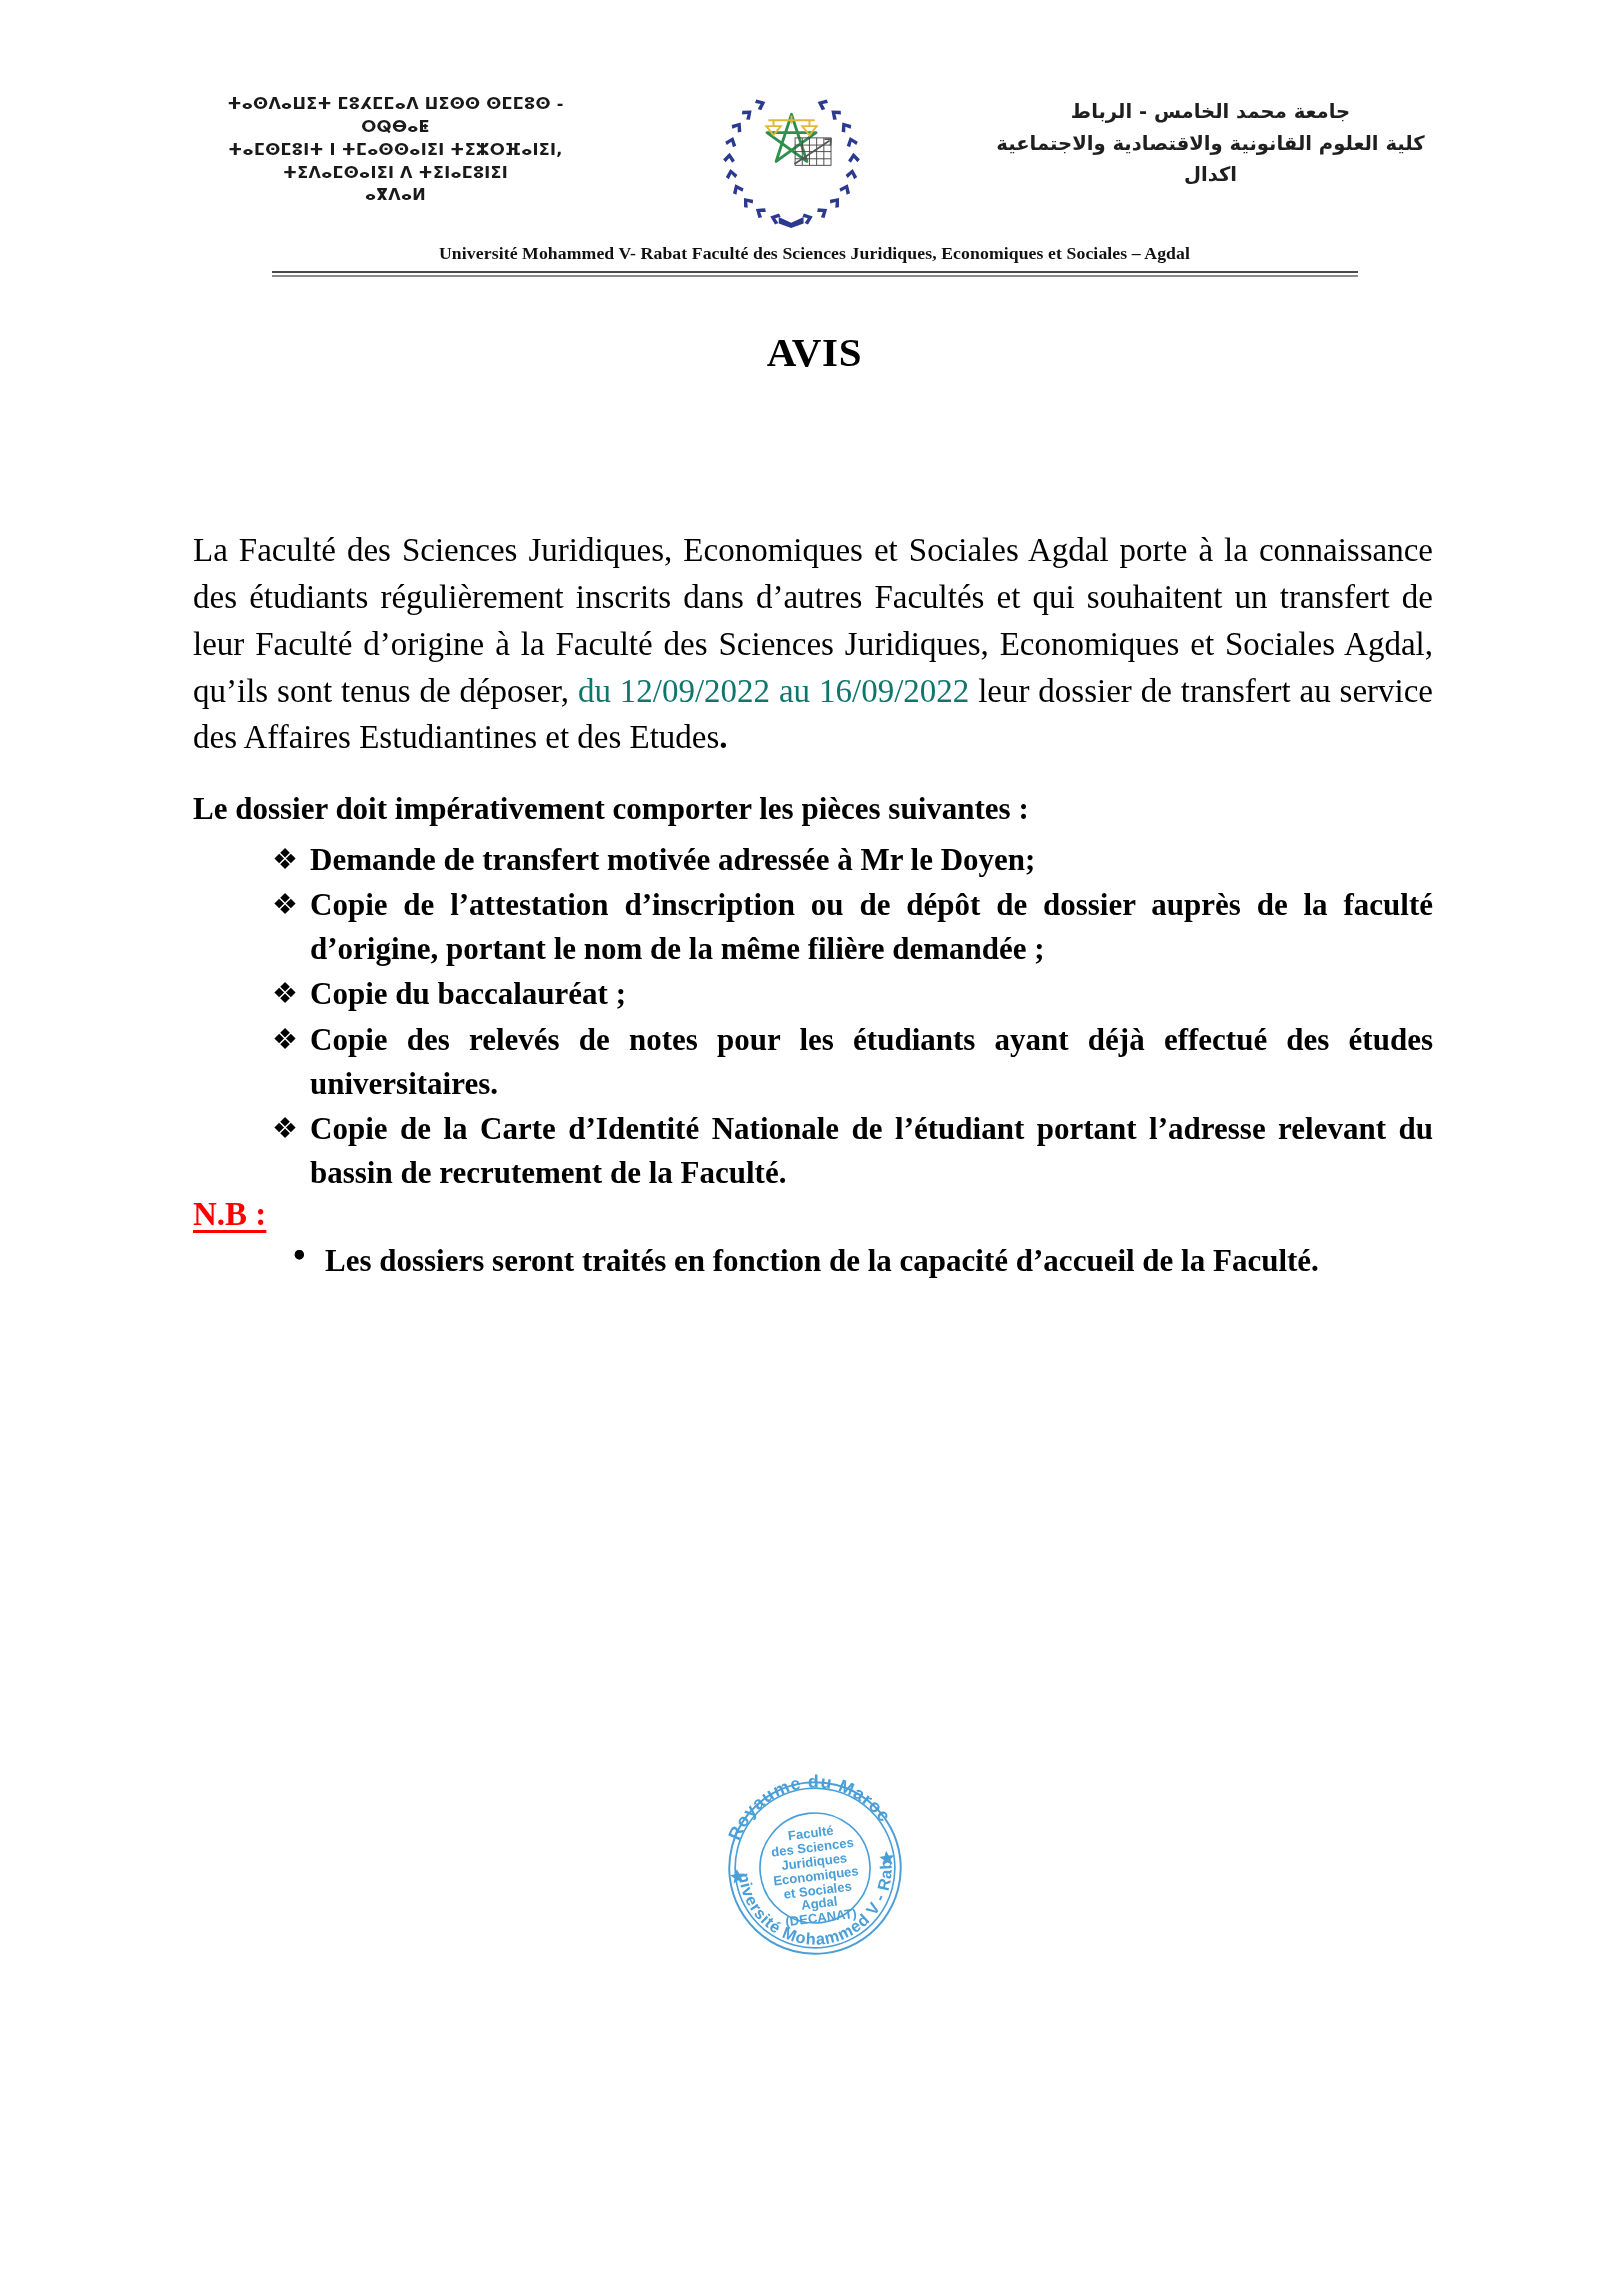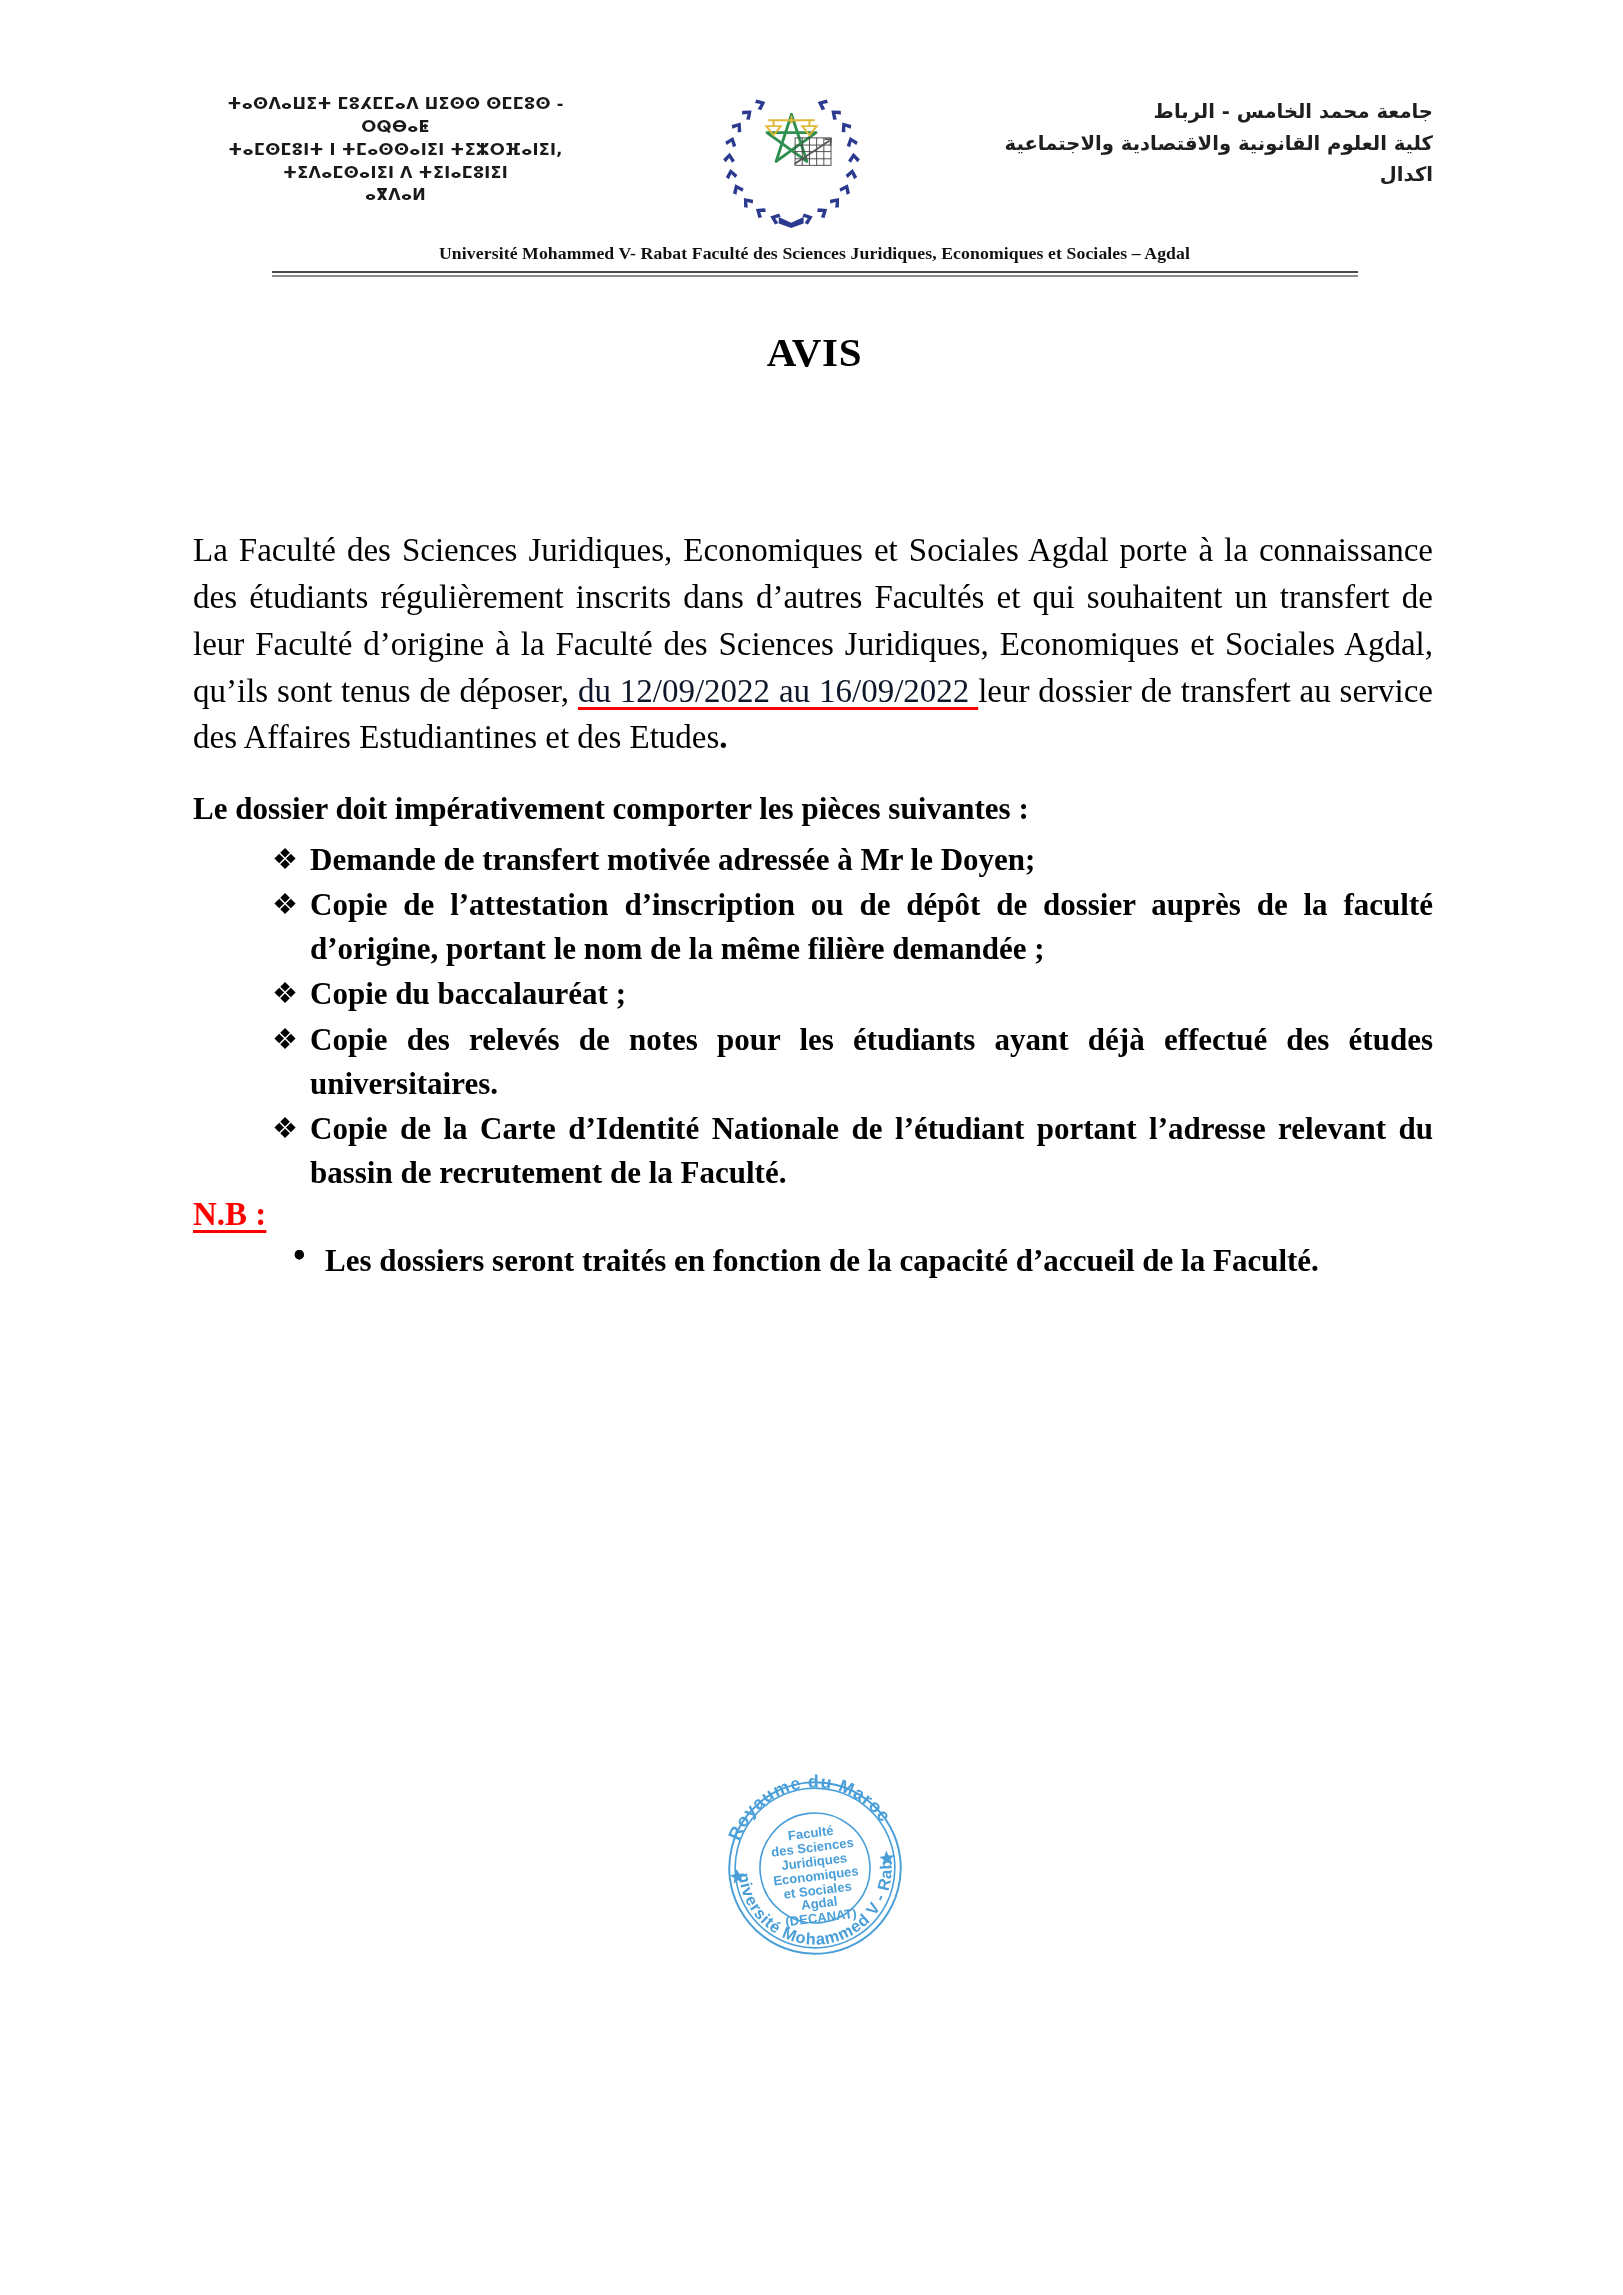--- a/index.html
+++ b/index.html
@@ -49,21 +49,21 @@
     white-space: pre-line;
   }
   .hdr-logo {
     width: 164px;
     display: flex;
     justify-content: center;
     padding-top: 3.9px;
   }
   .hdr-arabic {
     width: 445px;
-    text-align: right;
+    text-align: center;
     padding-top: 17px;
     direction: rtl;
     font-family: "DejaVu Sans", sans-serif;
     font-size: 19.6px;
     font-weight: 600;
     line-height: 1.62;
     color: #1f1f1f;
     white-space: pre-line;
   }
   .hdr-footline {
@@ -116,22 +116,21 @@
   }
   .para {
     font-size: 33px;
     line-height: 1.42;
     text-align: justify;
     text-align-last: left;
     font-family: "Liberation Serif", serif;
     margin: 0;
   }
   .para .redmark {
-    color: #0f172a;
-    text-decoration: underline;
+    color: #0f766e;
     text-decoration-color: #ff0000;
     text-decoration-thickness: 2.6px;
     text-underline-offset: 4.6px;
     margin-top: 17px;
   }
   .para .tail-bold {
     font-weight: 700;
   }
 
   .lead-in {

